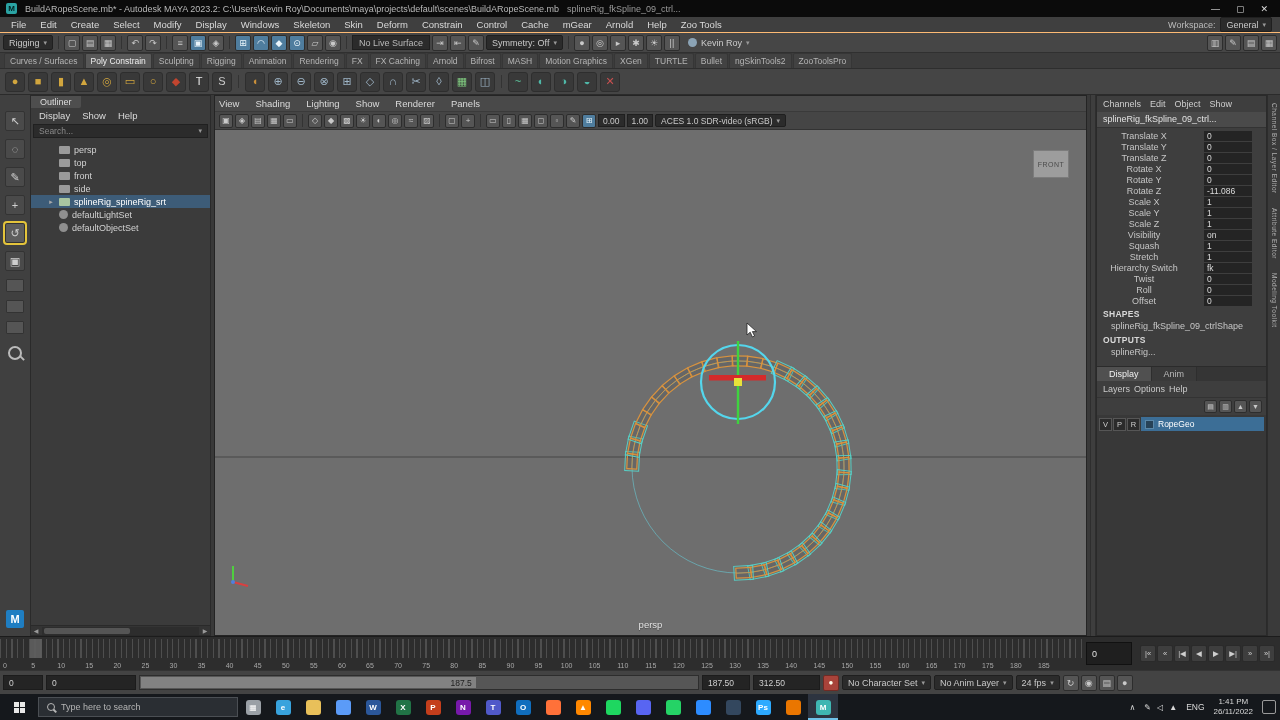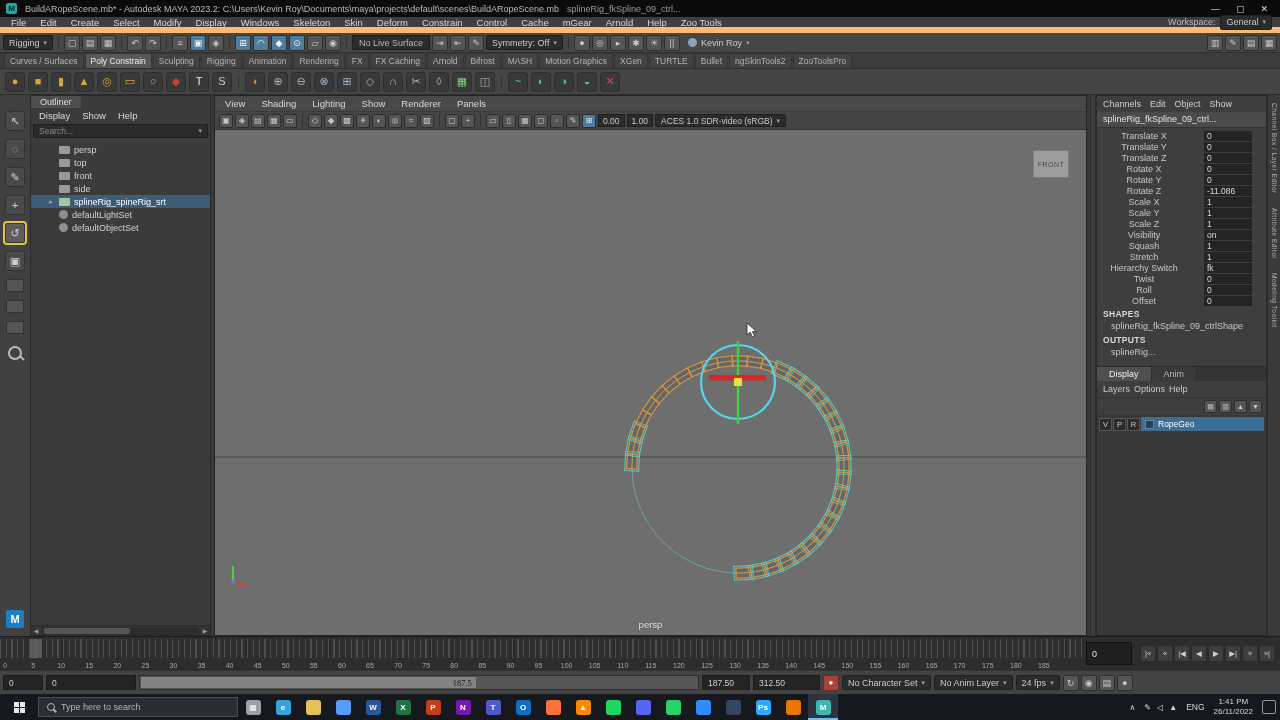--- a/index.html
+++ b/index.html
@@ -9,21 +9,21 @@
 
 
 .titlebar{height:17px;background:#0b0b0b;display:flex;align-items:center;gap:8px;padding:0 6px;font-size:9px;color:#b9b9b9;white-space:nowrap}
 .maya-badge{width:11px;height:11px;background:#2aa3a3;color:#022;font-size:8px;font-weight:bold;display:flex;align-items:center;justify-content:center;border-radius:2px;flex:0 0 auto}
 .titlebar .t-main{overflow:hidden;text-overflow:ellipsis}
 .titlebar .t-extra{color:#9a9a9a}
 .wbtns{margin-left:auto;display:flex;gap:16px;color:#ddd;font-size:9px;padding-right:6px}
 .wbtns span{cursor:default}
 
 
-.menubar{height:16px;background:#3f3f3f;display:flex;align-items:center;padding:0 4px;border-bottom:6px solid #fdba74}
+.menubar{height:16px;background:#3f3f3f;display:flex;align-items:center;padding:0 4px;border-bottom:1px solid #fdba74}
 .menus{display:flex}
 .menu-item{padding:0 7px;font-size:9.5px;color:#dadada}
 .workspace{margin-left:auto;display:flex;align-items:center;gap:5px;font-size:9px;color:#bbb;padding-right:4px}
 
 
 .toolbar{height:20px;background:#464646;display:flex;align-items:center;gap:2px;padding:0 3px;border-bottom:1px solid #303030}
 .dd{height:15px;background:#2b2b2b;border:1px solid #1f1f1f;border-radius:2px;display:flex;align-items:center;gap:4px;padding:0 5px;font-size:9px;color:#c9c9c9;white-space:nowrap}
 .caret{font-size:7px;color:#999}
 .ibox{width:16px;height:16px;background:#555;border:1px solid #2d2d2d;border-radius:2px;display:flex;align-items:center;justify-content:center;font-size:9px;color:#c9c9c9;flex:0 0 auto}
 .ibox.active{background:#4f7d9e;color:#eaf5fb}
@@ -66,21 +66,21 @@
 .ol-icon.set{width:9px;height:9px;border-radius:50%;background:#8f8f8f}
 .ol-icon.transform{background:#a8c5a0}
 .ol-label{white-space:nowrap;overflow:hidden;text-overflow:ellipsis}
 .hscroll{height:10px;background:#343434;border-top:1px solid #2a2a2a;display:flex;align-items:center}
 .hs-btn{width:10px;height:10px;font-size:6px;color:#999;display:flex;align-items:center;justify-content:center}
 .hs-track{flex:1;height:8px;background:#2d2d2d;margin:0 1px;position:relative}
 .hs-handle{position:absolute;left:2px;top:1px;bottom:1px;width:55%;background:#555;border-radius:2px}
 
 
 .vpwrap{flex:1;margin:0 3px;border:1px solid #242424;display:flex;flex-direction:column;min-width:0;background:#4a4a4a}
-.vp-menus{height:16px;display:flex;align-items:center;gap:16px;padding:0 10px;font-size:9.5px;background:#494949;border-bottom:1px solid #3a3a3a;color:#dadada}
+.vp-menus{height:16px;display:flex;align-items:center;gap:16px;padding:0 4px;font-size:9.5px;background:#494949;border-bottom:1px solid #3a3a3a;color:#dadada}
 .vp-toolbar{height:18px;display:flex;align-items:center;gap:2px;padding:0 4px;background:#454545;border-bottom:1px solid #333}
 .vp-toolbar .ibox{width:14px;height:14px;font-size:8px}
 .vp-field{height:13px;background:#2b2b2b;border:1px solid #1f1f1f;color:#c9c9c9;font-size:8.5px;display:flex;align-items:center;padding:0 4px}
 .vp-canvas{position:relative;flex:1;background:#6e6e6e;overflow:hidden}
 .vp-canvas svg{position:absolute;left:0;top:0}
 .viewcube{position:absolute;left:818px;top:20px;width:36px;height:28px;background:#9d9d9d;border:1px solid #7c7c7c;color:#4a4a4a;font-size:7px;display:flex;align-items:center;justify-content:center;letter-spacing:.5px}
 .persp-label{position:absolute;bottom:5px;left:50%;transform:translateX(-50%);font-size:9.5px;color:#e2e2e2;text-shadow:0 1px 1px #00000055}
 
 
 .midstrip{width:6px;background:#3e3e3e;border-left:1px solid #2e2e2e;border-right:1px solid #2e2e2e}
@@ -878,21 +878,21 @@
         <span class="pb-btn">▶|</span>
         <span class="pb-btn">»</span>
         <span class="pb-btn">»|</span>
       </div>
   </div>
 
   <div class="rangerow">
     <span class="rr-field" style="width:40px">0</span>
     <span class="rr-field" style="width:90px">0</span>
     <span class="range-track">
-      <span class="range-handle" style="width: 60%; font-family: Liberation Serif, serif;">
+      <span class="range-handle" style="width: 60%;">
         <span>187.5</span>
       </span>
     </span>
     <span class="rr-field" style="width:48px">187.50</span>
     <span class="rr-field" style="width:67px">312.50</span>
     <span class="keybox">●</span>
     <span class="dd">
       <span>No Character Set</span>
       <span class="caret">▾</span>
     </span>

